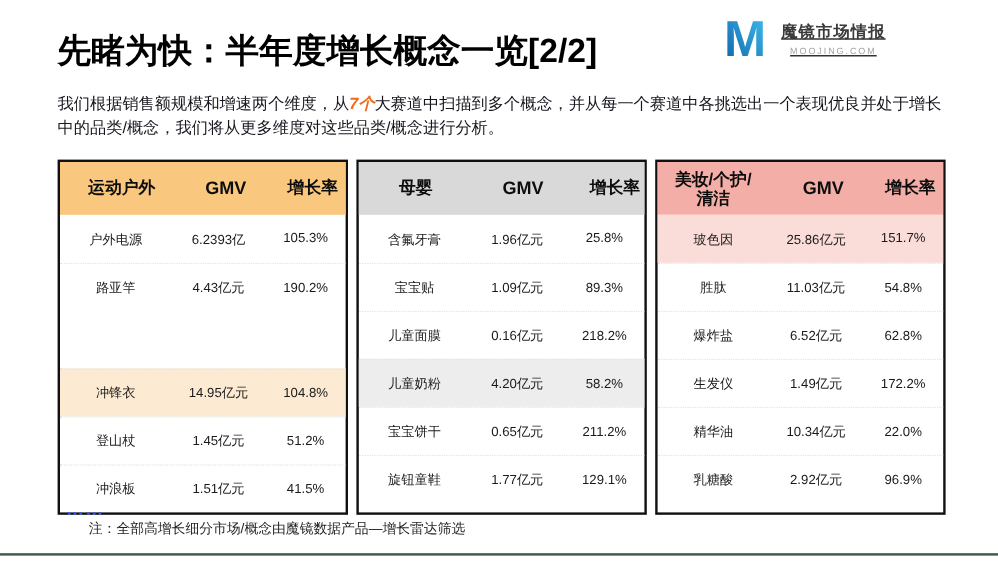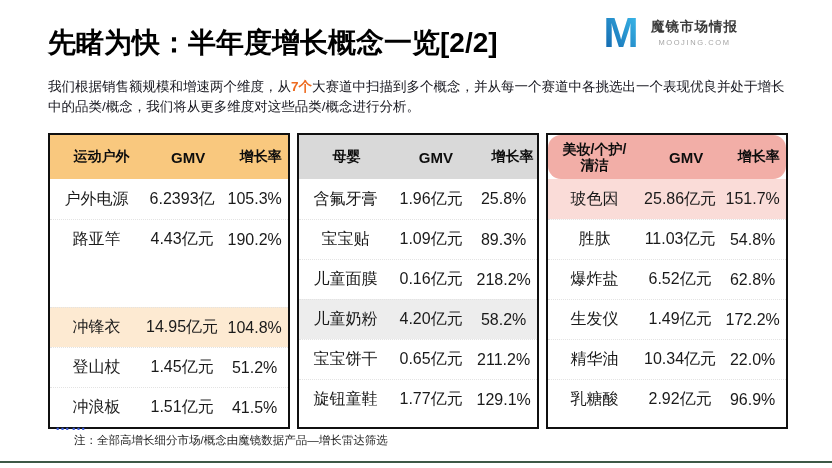--- a/index.html
+++ b/index.html
@@ -4,39 +4,39 @@
 <style>
   * { margin:0; padding:0; box-sizing:border-box; }
   html,body { width:832px; height:468px; }
   body { font-family:"Liberation Sans","DejaVu Sans",sans-serif; background:#ffffff; overflow:hidden; }
   .slide { position:relative; width:752px; height:468px; background:#fff; }
 
   .title { position:absolute; left:48px; top:24px; font-size:28px; font-weight:bold; color:#000; white-space:nowrap; }
 
   .logo { position:absolute; right:14px; top:10px; display:flex; align-items:center; gap:7px; }
   .logo-mark { width:46px; height:44px; display:block; }
-  .logo-text { display:flex; flex-direction:column; align-items:center; }
+  .logo-text { display:flex; flex-direction:column; align-items:center;text-decoration:underline; }
   .logo-brand { font-size:13.5px; font-weight:bold; color:#3a3a3a; letter-spacing:1px; white-space:nowrap; }
   .logo-domain { font-size:7.5px; color:#a5a5a5; letter-spacing:1.6px; margin-top:2px; }
 
   .intro { position:absolute; left:48px; top:77px; width:742px; font-size:13.5px; line-height:20px; color:#15151d; }
-  .intro .hl { font-weight:bold; }
+  .intro .hl { font-weight:bold;font-style:italic; }
 
   .tables { position:absolute; left:48px; top:133px; width:740px; display:flex; gap:7px; }
   .gtable { flex:1 1 0; border:2px solid #101010; background:#fff; }
   .thead { display:flex; height:44px; align-items:center; }
   .thead .cell { font-weight:bold; font-size:14px; color:#0d0d0d;padding-left:12px; }
   .thead .c-gmv { font-size:15px; }
   .trow { display:flex; height:40px; align-items:center; }
   .trow + .trow { border-top:1px dotted #e3e3e3; }
   .cell { text-align:center; }
   .c-cat { width:39%; padding:0 2px; }
   .c-gmv { width:33%; }
   .c-rate { width:28%; }
-  .trow .cell { font-size:16px; color:#1a1a1a; }
+  .trow .cell { font-size:11px; color:#1a1a1a; }
   .t3 .thead .c-cat { padding:0 11px; line-height:16px; }
 
   .dots { position:absolute; left:55px; top:416px; font-size:15px; font-weight:bold; letter-spacing:1px; }
   .note { position:absolute; left:74px; top:433px; font-size:11.5px; color:#1f1f1f; }
   .bottomline { position:absolute; left:0; bottom:5px; width:832px; height:2px; }
 </style>
 </head>
 <body>
 
 <div class="slide">
@@ -128,21 +128,21 @@
         <div class="cell c-rate">211.2%</div>
       </div>
       <div class="trow">
         <div class="cell c-cat">旋钮童鞋</div>
         <div class="cell c-gmv">1.77亿元</div>
         <div class="cell c-rate">129.1%</div>
       </div>
     </div>
 
     <div class="gtable t3">
-      <div class="thead" style="background: rgb(242, 174, 167); border-radius: 13px;">
+      <div class="thead" style="background: rgb(242, 174, 167);">
         <div class="cell c-cat">美妆/个护/清洁</div>
         <div class="cell c-gmv">GMV</div>
         <div class="cell c-rate">增长率</div>
       </div>
       <div class="trow" style="background: rgb(250, 220, 216); justify-content: flex-end;">
         <div class="cell c-cat">玻色因</div>
         <div class="cell c-gmv">25.86亿元</div>
         <div class="cell c-rate">151.7%</div>
       </div>
       <div class="trow">

